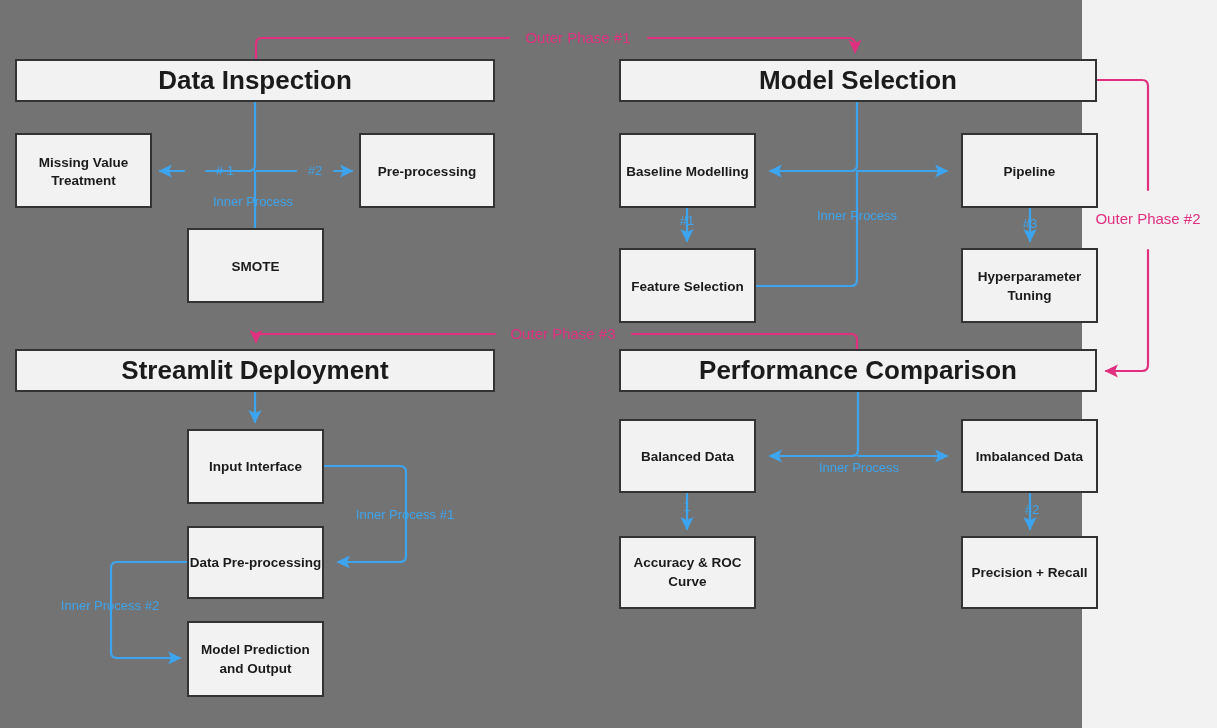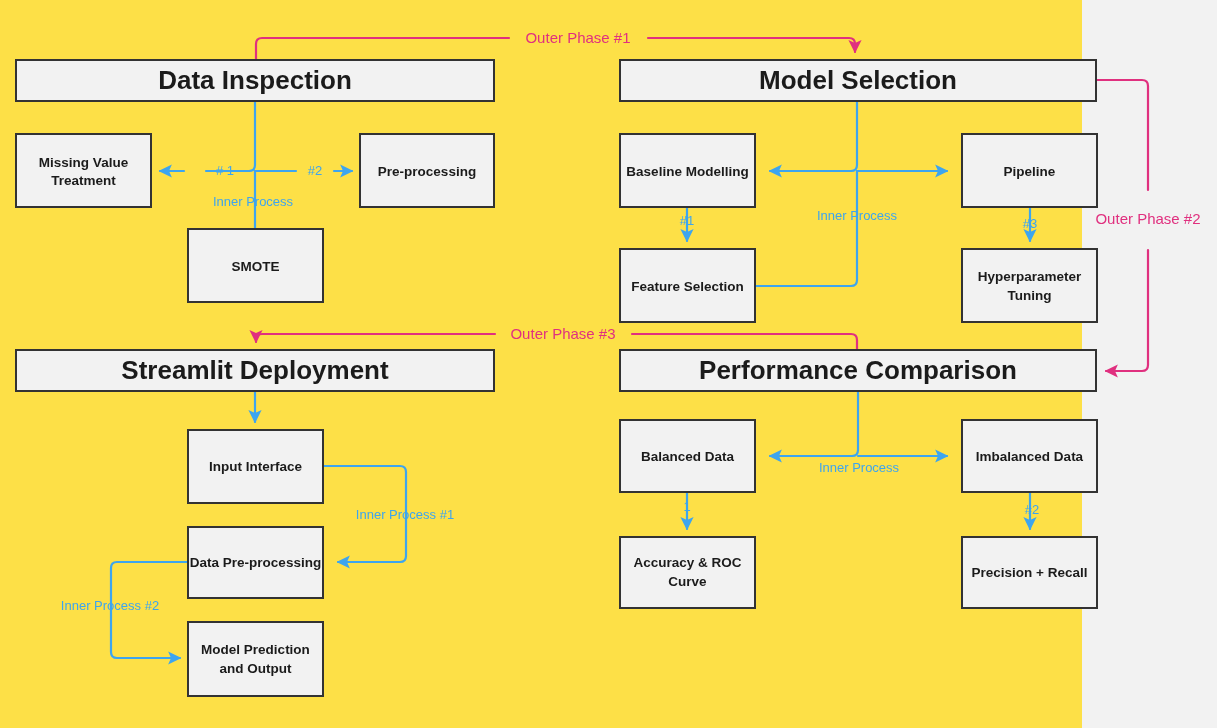--- a/index.html
+++ b/index.html
@@ -10,21 +10,21 @@
   body {
     width: 1217px;
     height: 728px;
     overflow: hidden;
     font-family: "Liberation Sans", sans-serif;
   }
   #diagram-root {
     position: relative;
     width: 1082px;
     height: 728px;
-    background: #fde047;
+    background: #737373;
   }
   svg#flow {
     position: absolute;
     left: 0;
     top: 0;
     width: 1217px;
     height: 728px;
     display: block;
   }
   .box-rect {

